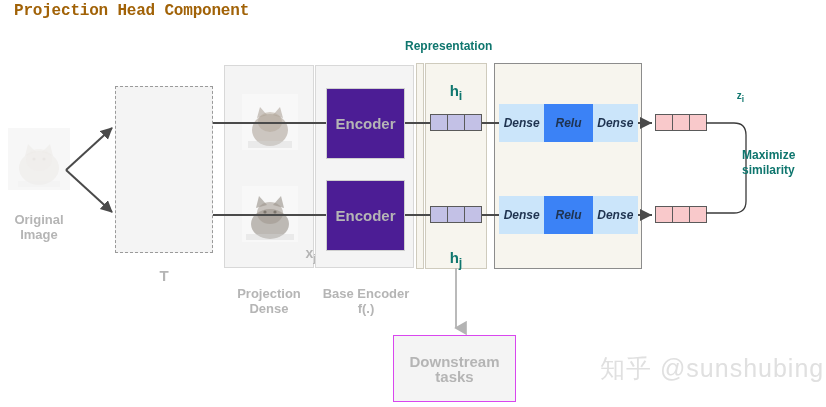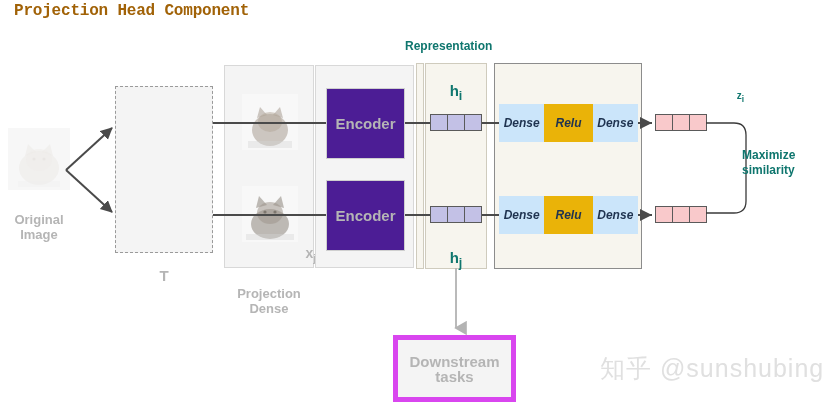--- a/index.html
+++ b/index.html
@@ -175,33 +175,33 @@
   .blk {
     display: flex;
     align-items: center;
     justify-content: center;
     font-size: 12px;
     font-weight: bold;
     color: #1f3350;
     font-style: italic;
   }
   .blk-dense { background: #cbe5fa; width: 48px; }
-  .blk-relu  { background: #eab308; width: 51px; }
+  .blk-relu  { background: #3b82f6; width: 51px; }
   #proj-caption { left: 495px; top: 285px; width: 146px; }
 
   
   #bracket { left: 706px; top: 118px; width: 46px; height: 100px; }
   #max-label { left: 742px; top: 148px; width: 84px; text-align: left; }
 
   
   #down-box {
     left: 393px; top: 335px;
     width: 123px; height: 67px;
     background: #f4f4f4;
-    border: 5px solid #d946ef;
+    border: 1px solid #d946ef;
     box-sizing: border-box;
     display: flex;
     align-items: center;
     justify-content: center;
   }
   #down-label { width: 118px; font-size: 15px; }
   #down-arrow { left: 440px; top: 268px; width: 32px; height: 70px; }
 
   
   #lines { left: 0; top: 0; width: 826px; height: 407px; pointer-events: none; }
@@ -276,20 +276,24 @@
     <span>x</span><sub>j</sub>
   </div>
   <div id="xform-caption" class="abs faded-label">
     <span>Projection</span><br>
     <span>Dense</span>
   </div>
 
   <div id="enc-panel" class="abs"></div>
   <div id="enc-box-i" class="enc-box abs">Encoder</div>
   <div id="enc-box-j" class="enc-box abs">Encoder</div>
+  <div id="enc-caption" class="abs faded-label">
+    <span>Base Encoder</span><br>
+    <span>f(.)</span>
+  </div>
 
   <div id="rep-sliver" class="abs"></div>
   <div id="rep-panel" class="abs"></div>
   <div id="rep-title" class="abs dark-label">Representation</div>
   <div id="hi-label" class="abs dark-label">
     <span>h</span><sub>i</sub>
   </div>
   <div id="h-vec-i" class="vec h-vec abs">
     <div class="cell"></div>
     <div class="cell"></div>

